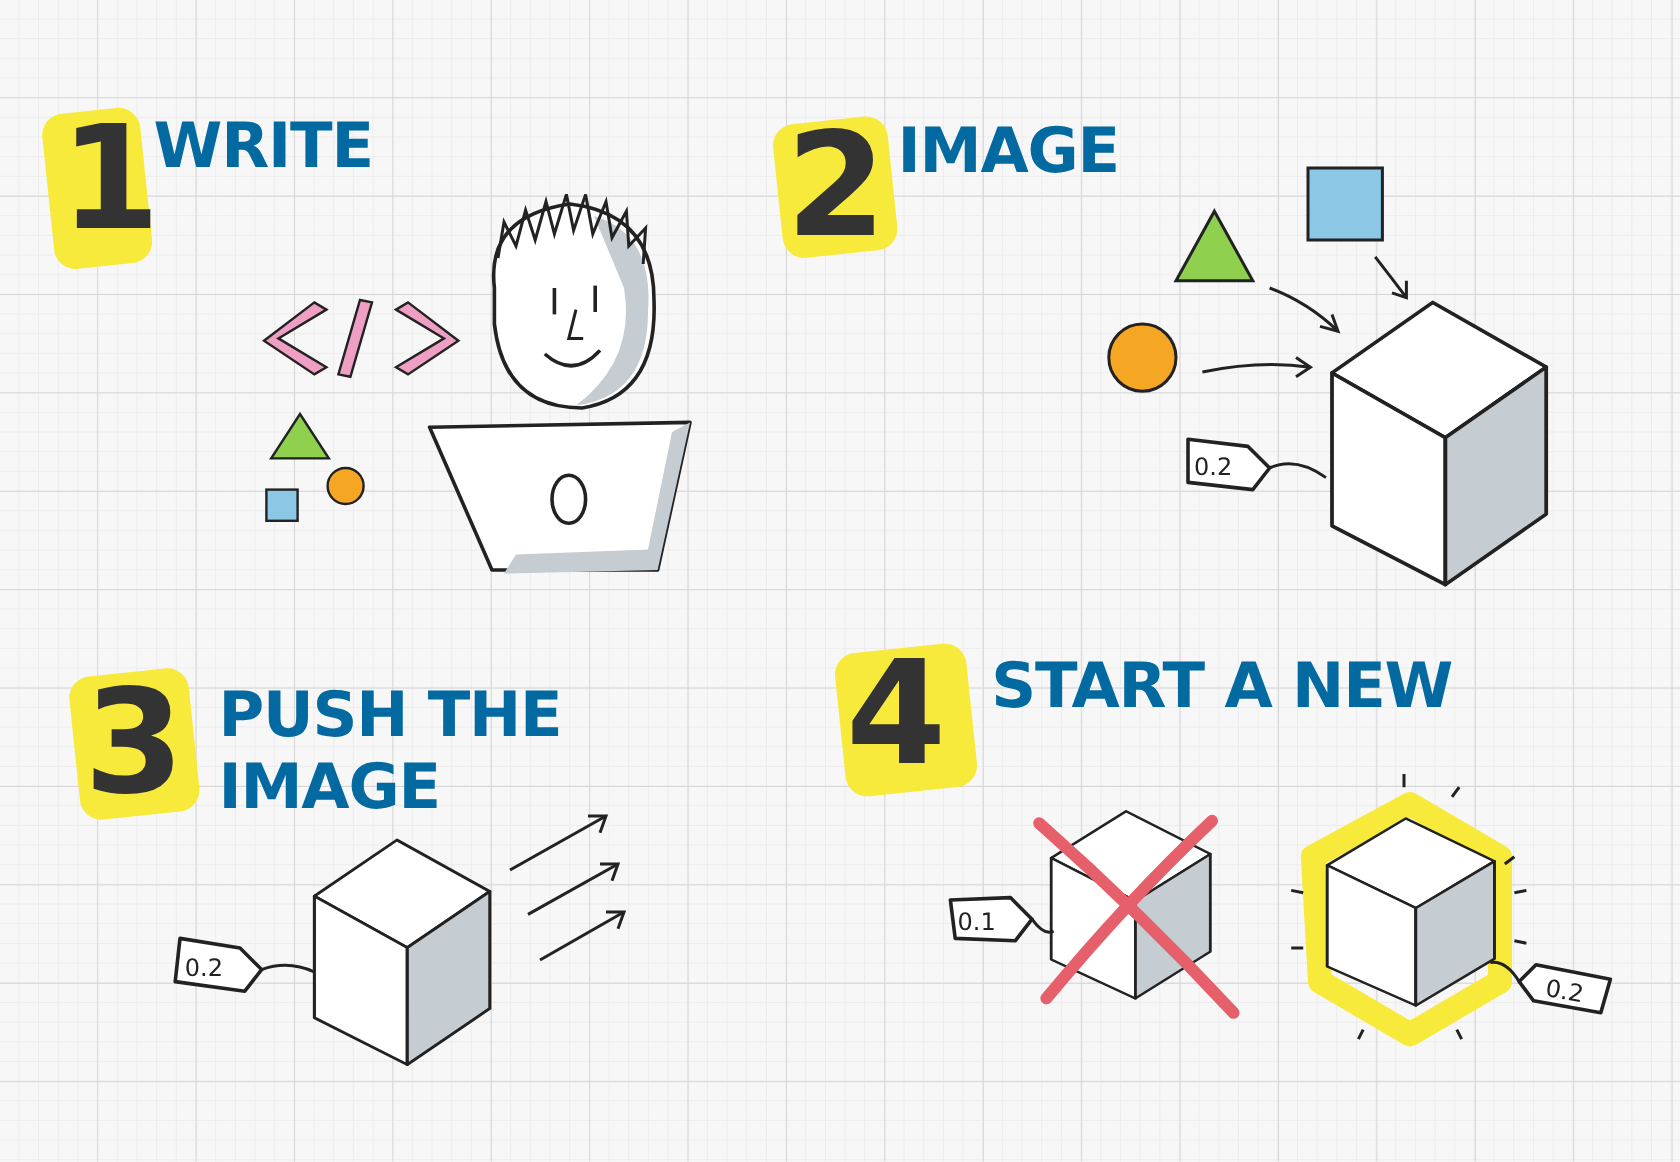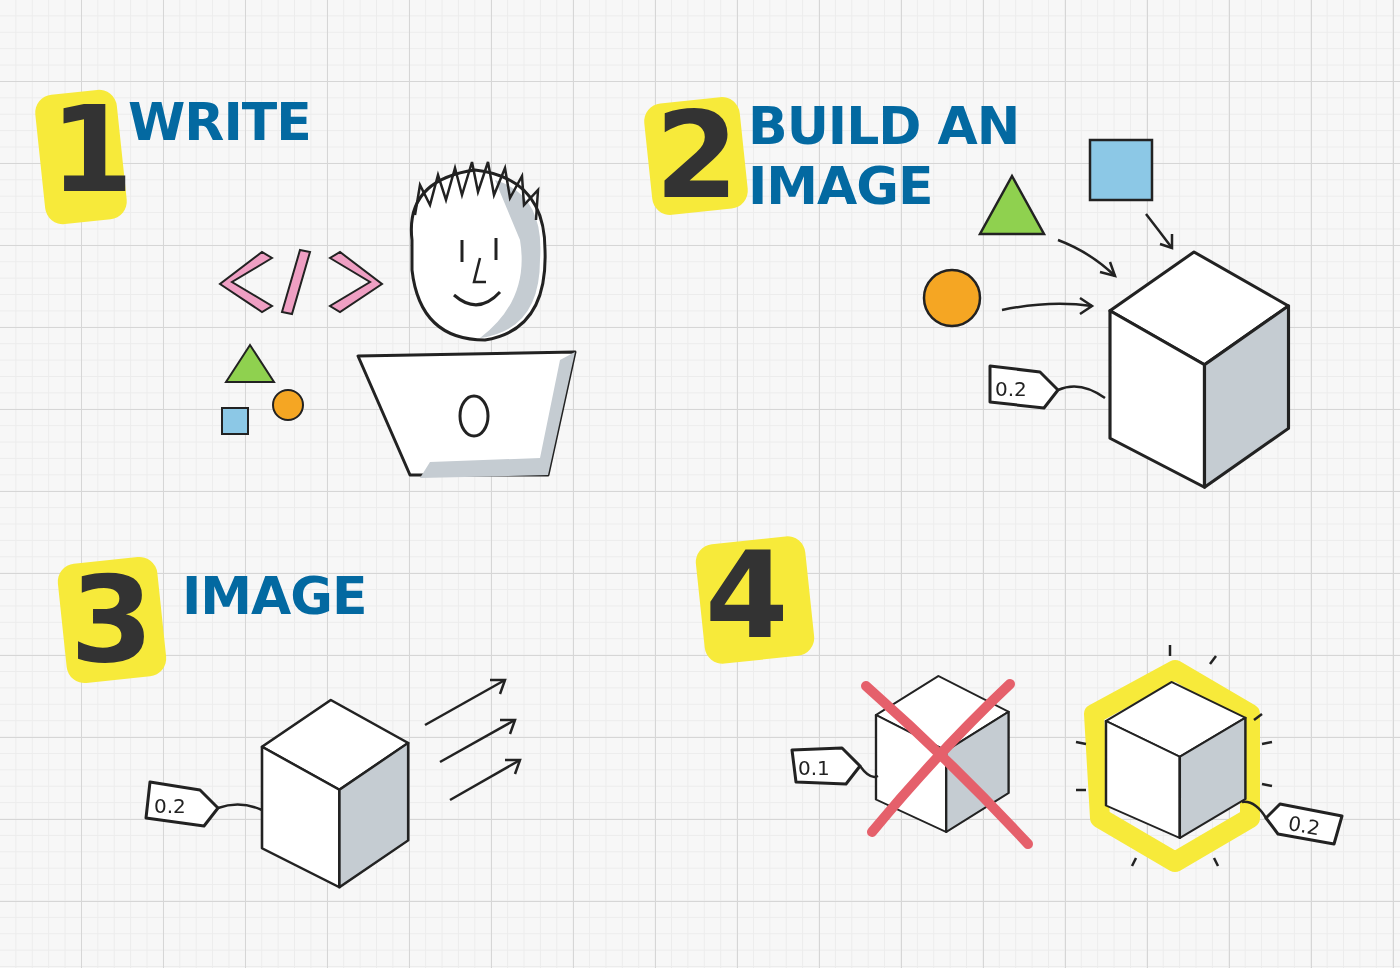--- a/index.html
+++ b/index.html
@@ -28,27 +28,28 @@
 
 <div class="num" style="left:50px;top:90px;">1</div>
 <div class="num" style="left:655px;top:96px;">2</div>
 <div class="num" style="left:70px;top:560px;">3</div>
 <div class="num" style="left:705px;top:536px;">4</div>
 
 <div class="step-title" style="left:128px;top:92px;">
   <div>WRITE</div>
 </div>
 <div class="step-title" style="left:748px;top:96px;">
-  <div>BUILD AN</div>
   <div>IMAGE</div>
 </div>
 <div class="step-title" style="left:182px;top:566px;">
+  <div>PUSH THE</div>
   <div>IMAGE</div>
 </div>
 <div class="step-title" style="left:826px;top:542px;">
+  <div>START A NEW</div>
 </div>
 
 <svg class="canvas" width="1400" height="968" viewBox="0 0 1400 968">
   <defs>
     <g id="cube">
       <polygon points="0,60 80,0 170,55 90,115" fill="#fff" stroke="#222" stroke-width="3" stroke-linejoin="round"></polygon>
       <polygon points="0,60 90,115 90,240 0,190" fill="#fff" stroke="#222" stroke-width="3" stroke-linejoin="round"></polygon>
       <polygon points="90,115 170,55 170,180 90,240" fill="#c5ccd2" stroke="#222" stroke-width="3" stroke-linejoin="round"></polygon>
     </g>
   </defs>

